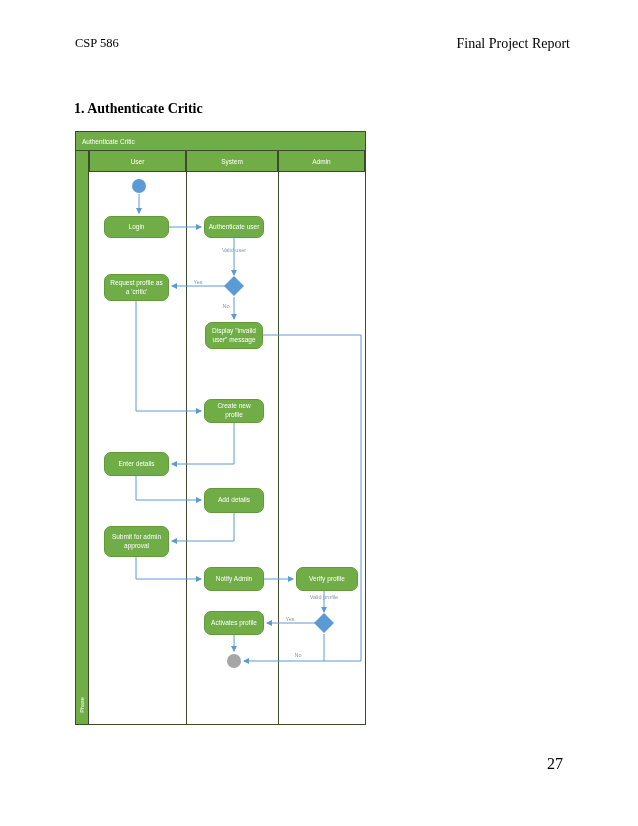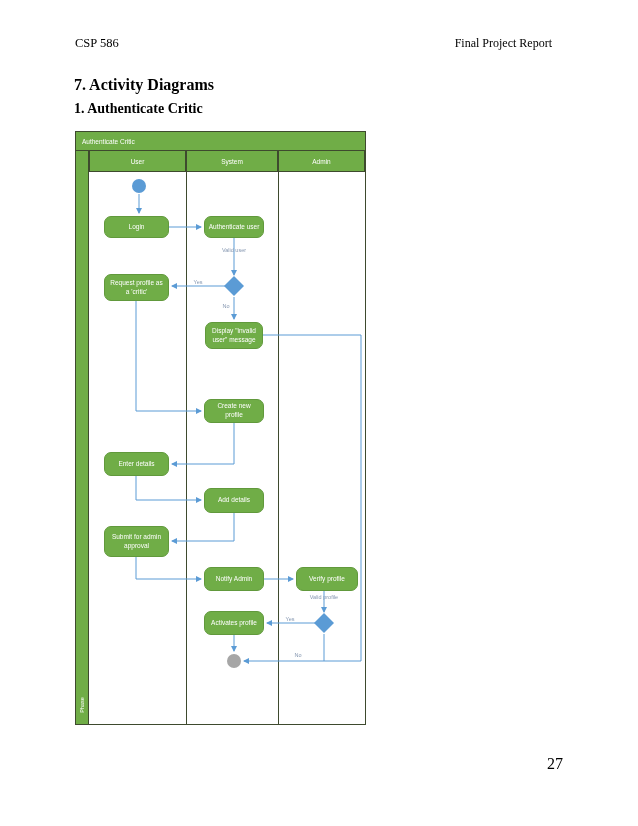--- a/index.html
+++ b/index.html
@@ -6,21 +6,21 @@
   html,body { background:#ffffff; }
   .page {
     position:relative;
     width:638px; height:826px;
     background:#ffffff;
     font-family:"Liberation Serif", serif;
     color:#000;
     overflow:hidden;
   }
   .hdr-left  { position:absolute; left:75px;  top:36px; font-size:12.5px;text-align:center; }
-  .hdr-right { position:absolute; right:86px; top:36px; font-size:12px; }
+  .hdr-right { position:absolute; right:68px; top:36px; font-size:14px; }
   .sec-title { position:absolute; left:74px; top:76px;  font-size:16px; font-weight:bold; }
   .sub-title { position:absolute; left:74px; top:101px; font-size:14px; font-weight:bold;text-align:right; }
   .page-num  { position:absolute; left:547px; top:755px; font-size:16px; }
 
   
   .diagram {
     position:absolute; left:75px; top:131px;
     width:291px; height:594px;
     font-family:"Liberation Sans", sans-serif;
     border:1px solid #3E4A2E;
@@ -86,21 +86,20 @@
 
   .connectors { position:absolute; left:0; top:0; }
 </style>
 </head>
 <body>
 
 <div class="page">
 
   <span class="hdr-left">CSP 586</span>
   <span class="hdr-right">Final Project Report</span>
-  <h1 class="sec-title">7. Activity Diagrams</h1>
   <h2 class="sub-title">1. Authenticate Critic</h2>
 
   <div class="diagram">
 
     <div class="dg-titlebar">Authenticate Critic</div>
 
     <div class="phase-strip">
       <span class="phase-label">Phase</span>
     </div>
 

